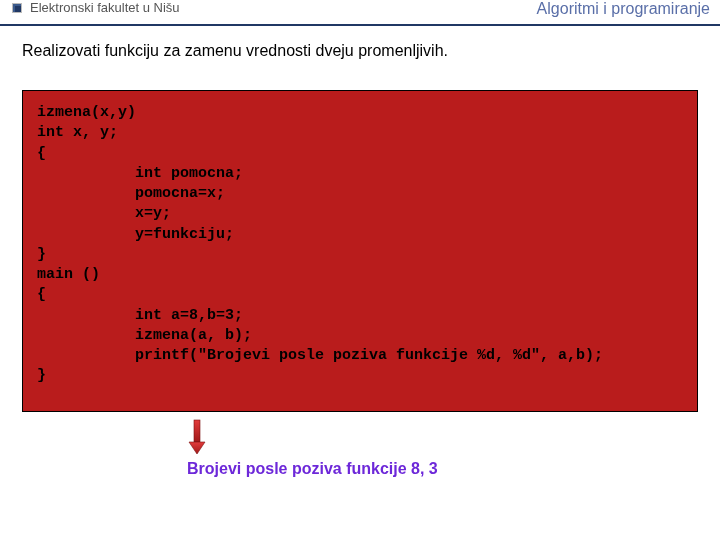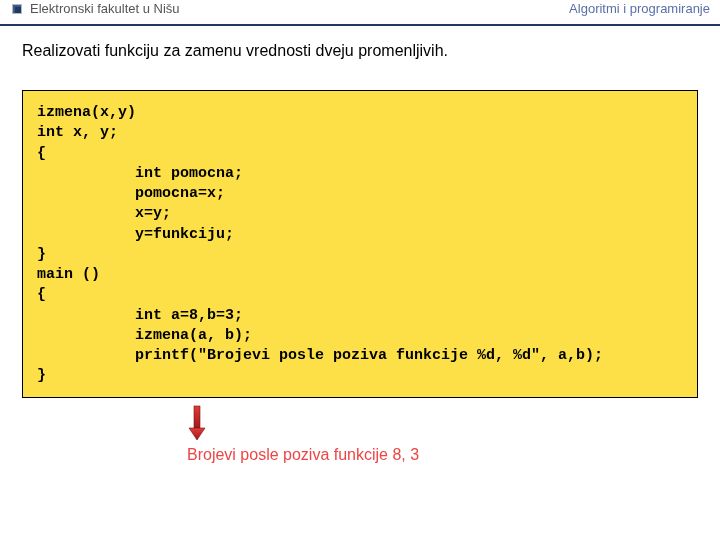--- a/index.html
+++ b/index.html
@@ -7,85 +7,85 @@
       width: 720px;
       height: 540px;
       background: #fff;
       font-family: Arial, sans-serif;
       overflow: hidden;
     }
     .header {
       height: 26px;
       border-bottom: 2px solid #203864;
       display: flex;
-      align-items: flex-end;
-      padding: 0 10px 8px 12px;
+      align-items: flex-start;
+      padding: 0 10px 0 12px;
       justify-content: space-between;
     }
     .header-left {
       display: flex;
       align-items: center;
       gap: 8px;
     }
     .bullet {
       width: 10px;
       height: 10px;
       background: #203864;
       border: 1px solid #bbb;
       box-shadow: inset 2px 2px 0 #3b5a8c;
     }
     .header-title {
       font-size: 13px;
       color: #555;
     }
     .header-right {
-      font-size: 13px;
+      font-size: 16px;
       color: #5a6fa8;
     }
     .content {
       padding: 16px 22px 0 22px;
     }
     .section-title {
       text-decoration: underline;
       font-weight: bold;
       font-size: 18px;
       color: #000;
       margin-bottom: 8px;
     }
     .description {
       font-size: 16px;
       color: #000000;
       margin-bottom: 30px;
     }
     .code-box {
-      background: #fde047;
+      background: #b91c1c;
       border: 1px solid #000;
-      padding: 12px 14px 10px 14px;
+      padding: 12px 14px 24px 14px;
       font-family: "Courier New", monospace;
       font-size: 15px;
       font-weight: bold;
       color: #000;
       line-height: 1.35;
       white-space: pre;
     }
     .code-indent {
       margin-left: 98px;
       display: block;
     }
     .arrow-wrap {
       text-align: center;
       margin-top: 6px;
       margin-left: 165px;
       width: 30px;
     }
     .arrow svg { display: block; }
     .output-line {
       font-size: 16px;
-      font-weight: normal;
-      color: #ef4444;
+      font-weight: bold;
+      color: #6d28d9;
       text-align: left;
       margin-left: 165px;
       margin-top: 4px;
     }
   </style>
 </head>
 <body>
 
 <div class="header">
   <div class="header-left">

